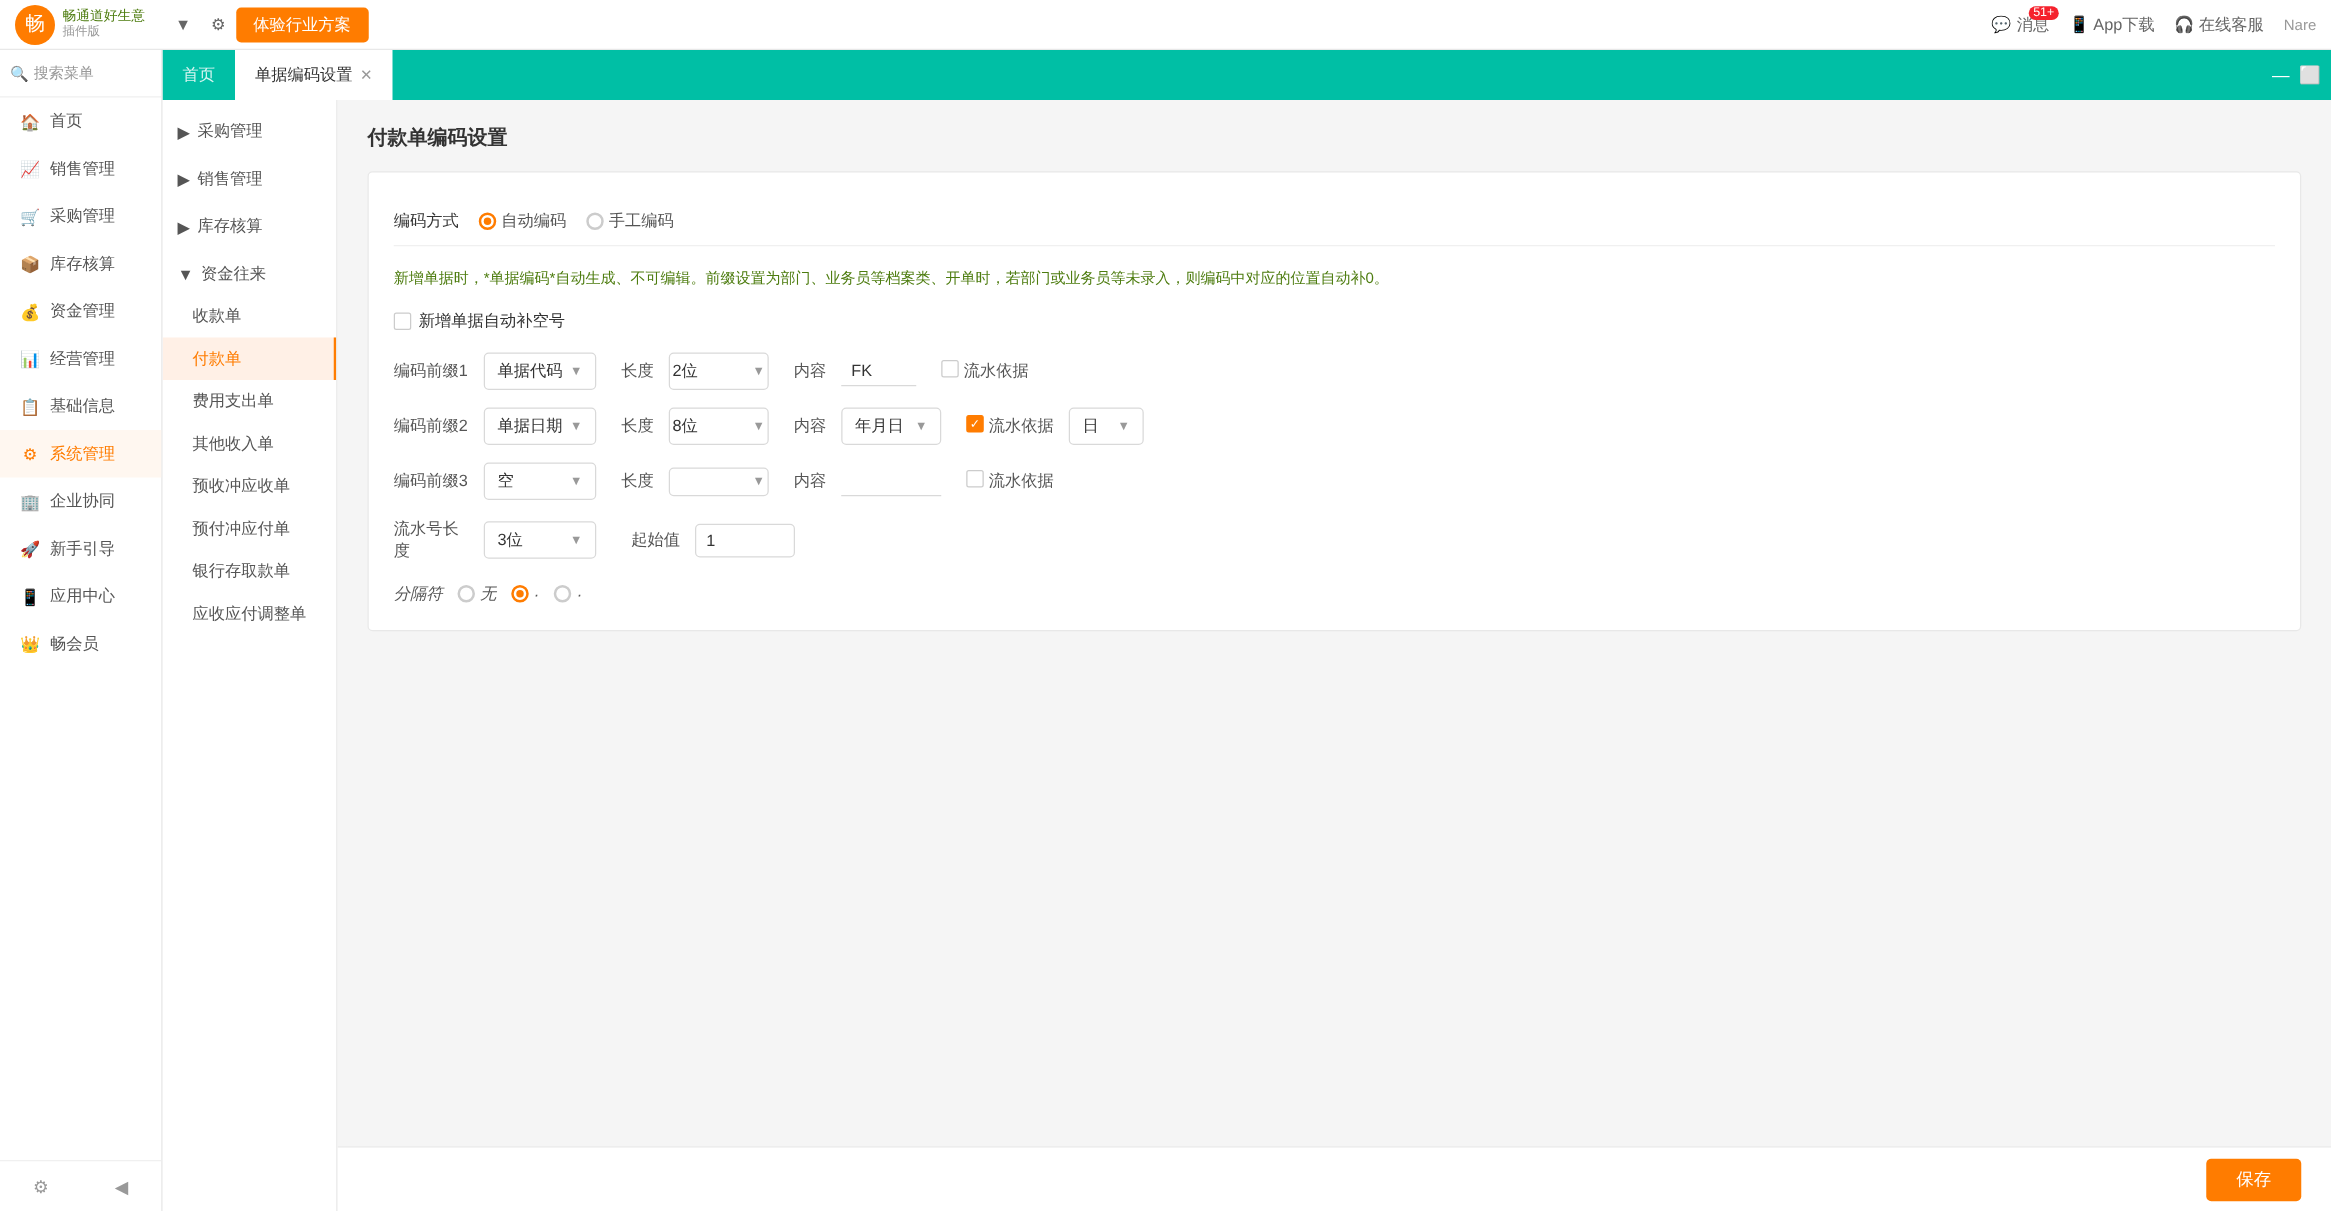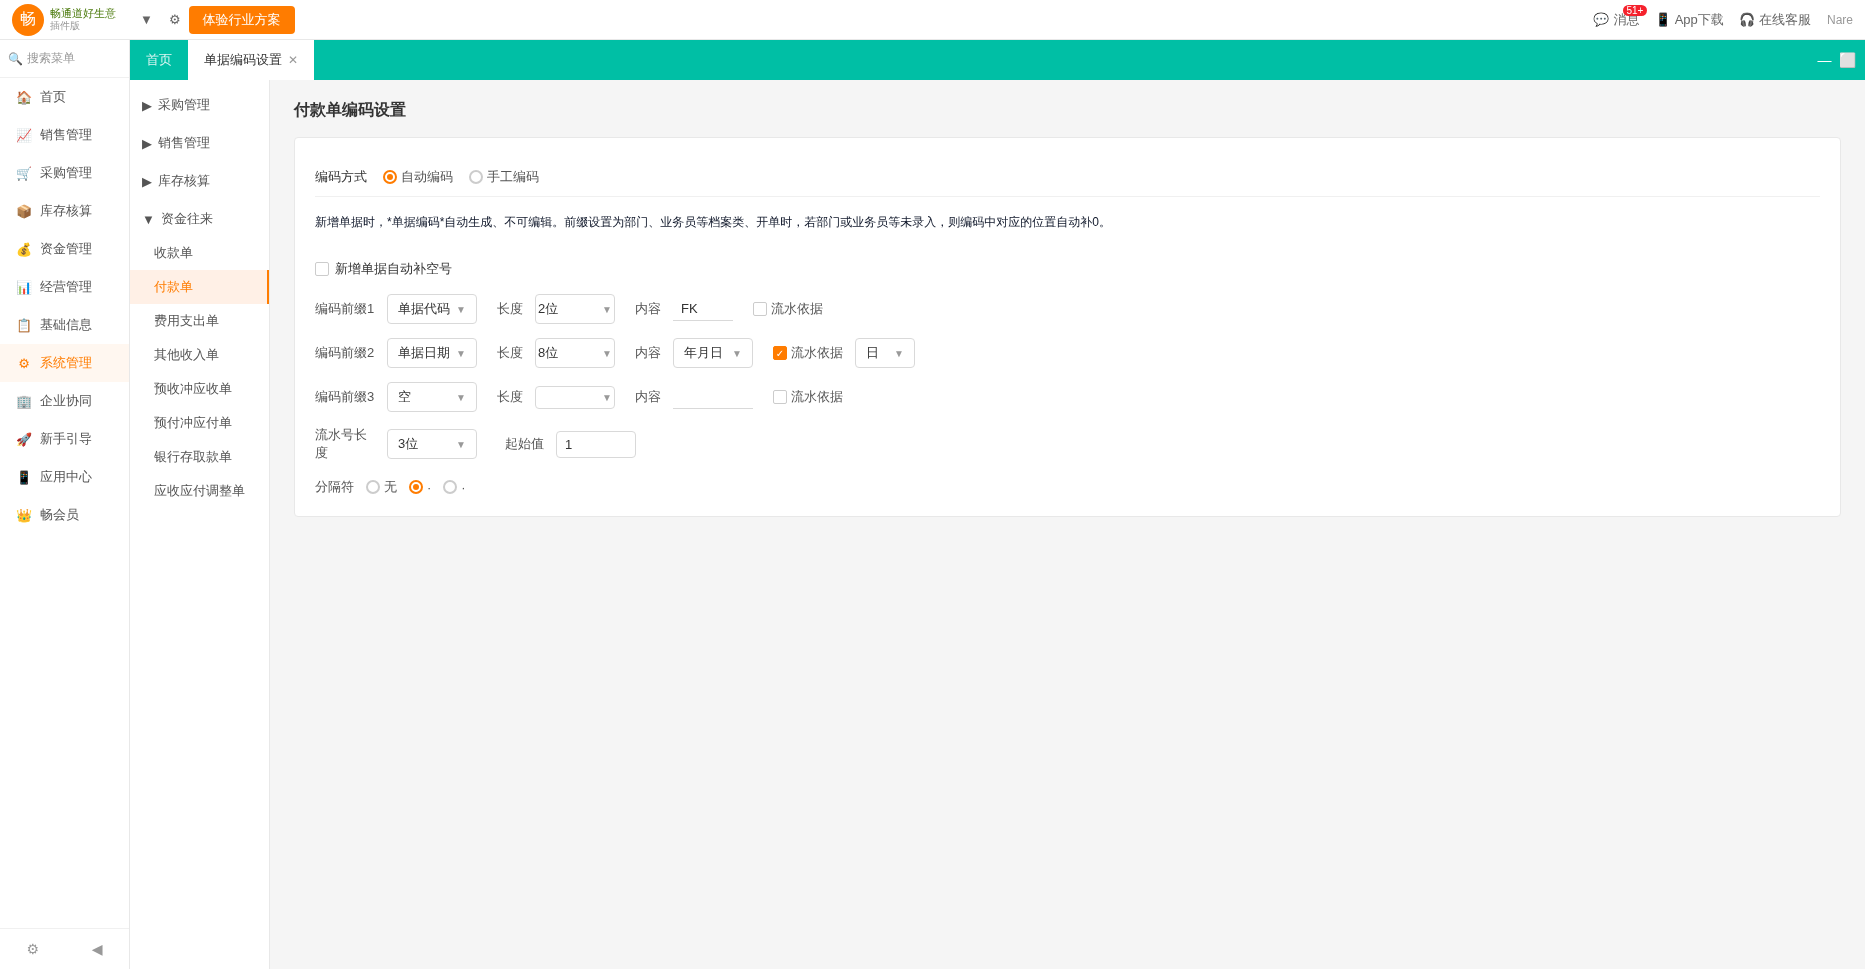--- a/index.html
+++ b/index.html
@@ -60,47 +60,47 @@
 
     
     .encoding-mode { display: flex; align-items: center; gap: 16px; padding: 10px 0; border-bottom: 1px solid #f0f0f0; margin-bottom: 16px; }
     .radio-group { display: flex; align-items: center; gap: 16px; }
     .radio-item { display: flex; align-items: center; gap: 4px; cursor: pointer; font-size: 13px; color: #555; }
     .radio-dot { width: 14px; height: 14px; border-radius: 50%; border: 2px solid #ccc; display: inline-flex; align-items: center; justify-content: center; }
     .radio-dot.selected { border-color: #ff7c00; }
     .radio-dot.selected::after { content: ''; width: 6px; height: 6px; border-radius: 50%; background: #ff7c00; }
 
     
-    .info-text { color: #0f172a; font-size: 12px; margin-bottom: 28px; line-height: 1.6; }
+    .info-text { color: #4d7c0f; font-size: 12px; margin-bottom: 16px; line-height: 1.6; }
 
     
     .code-preview { background: #fff7f0; border: 1px dashed #ffb07c; border-radius: 4px; padding: 16px 20px; display: inline-block; margin-bottom: 20px; min-width: 280px; text-align: center; }
     .code-preview-label { color: #999; font-size: 12px; margin-bottom: 4px; }
     .code-preview-value { color: #333; font-size: 20px; font-weight: bold; }
     .code-preview-sub { color: #999; font-size: 11px; margin-top: 4px; }
 
     
     .checkbox-row { display: flex; align-items: center; gap: 6px; margin-bottom: 16px; }
     .checkbox-box { width: 14px; height: 14px; border: 1px solid #ccc; border-radius: 2px; display: inline-flex; align-items: center; justify-content: center; cursor: pointer; }
 
     
     .form-row { display: flex; align-items: center; gap: 12px; margin-bottom: 14px; flex-wrap: wrap; }
     .form-label { color: #555; font-size: 13px; width: 60px; flex-shrink: 0; }
     .form-select { display: flex; align-items: center; border: 1px solid #d9d9d9; border-radius: 4px; padding: 5px 10px; background: #fff; cursor: pointer; gap: 6px; font-size: 13px; color: #333; min-width: 90px; justify-content: space-between; }
     .form-select-arrow { color: #999; font-size: 10px; }
     .form-length-label { color: #555; font-size: 13px; margin-left: 8px; }
     .form-length-select { display: flex; align-items: center; border: 1px solid #d9d9d9; border-radius: 4px; padding: 5px 2px; background: #fff; cursor: pointer; gap: 6px; font-size: 13px; color: #333; min-width: 80px; justify-content: space-between; }
     .form-content-label { color: #555; font-size: 13px; margin-left: 8px; }
     .form-content-input { border: none; border-bottom: 1px solid #d9d9d9; padding: 4px 8px; font-size: 13px; color: #333; width: 80px; outline: none; background: transparent; }
-    .form-check { display: flex; align-items: center; gap: 4px; font-size: 13px; color: #555; margin-left: 8px; }
+    .form-check { display: flex; align-items: flex-start; gap: 4px; font-size: 13px; color: #555; margin-left: 8px; }
     .check-box { width: 14px; height: 14px; border: 1px solid #ccc; border-radius: 2px; display: inline-flex; align-items: center; justify-content: center; cursor: pointer; }
     .check-box.checked { background: #ff7c00; border-color: #ff7c00; color: white; font-size: 10px; }
 
     
-    .separator-row { display: flex; align-items: center; gap: 12px; margin-top: 16px; }
+    .separator-row { display: flex; align-items: center; gap: 12px; margin-top: 16px; font-style: italic; }
     .separator-label { color: #555; font-size: 13px; }
     .sep-radio-group { display: flex; align-items: center; gap: 12px; }
     .sep-radio-item { display: flex; align-items: center; gap: 4px; cursor: pointer; font-size: 13px; color: #555; }
 
     
     .serial-row { display: flex; align-items: center; gap: 12px; margin-bottom: 14px; }
     .serial-label { color: #555; font-size: 13px; width: 60px; }
 
     
     .bottom-bar { height: 52px; background: #fff; border-top: 1px solid #e8e8e8; display: flex; align-items: center; justify-content: flex-end; padding: 0 24px; flex-shrink: 0; }
@@ -401,16 +401,19 @@
                 </label>
                 <label class="sep-radio-item">
                   <span class="radio-dot"></span>
                   <span>·</span>
                 </label>
               </div>
             </div>
           </div>
         </div>
 
+        <div class="bottom-bar">
+          <button class="save-btn">保存</button>
+        </div>
       </div>
     </div>
   </div>
 </div>
 
 </body></html>

